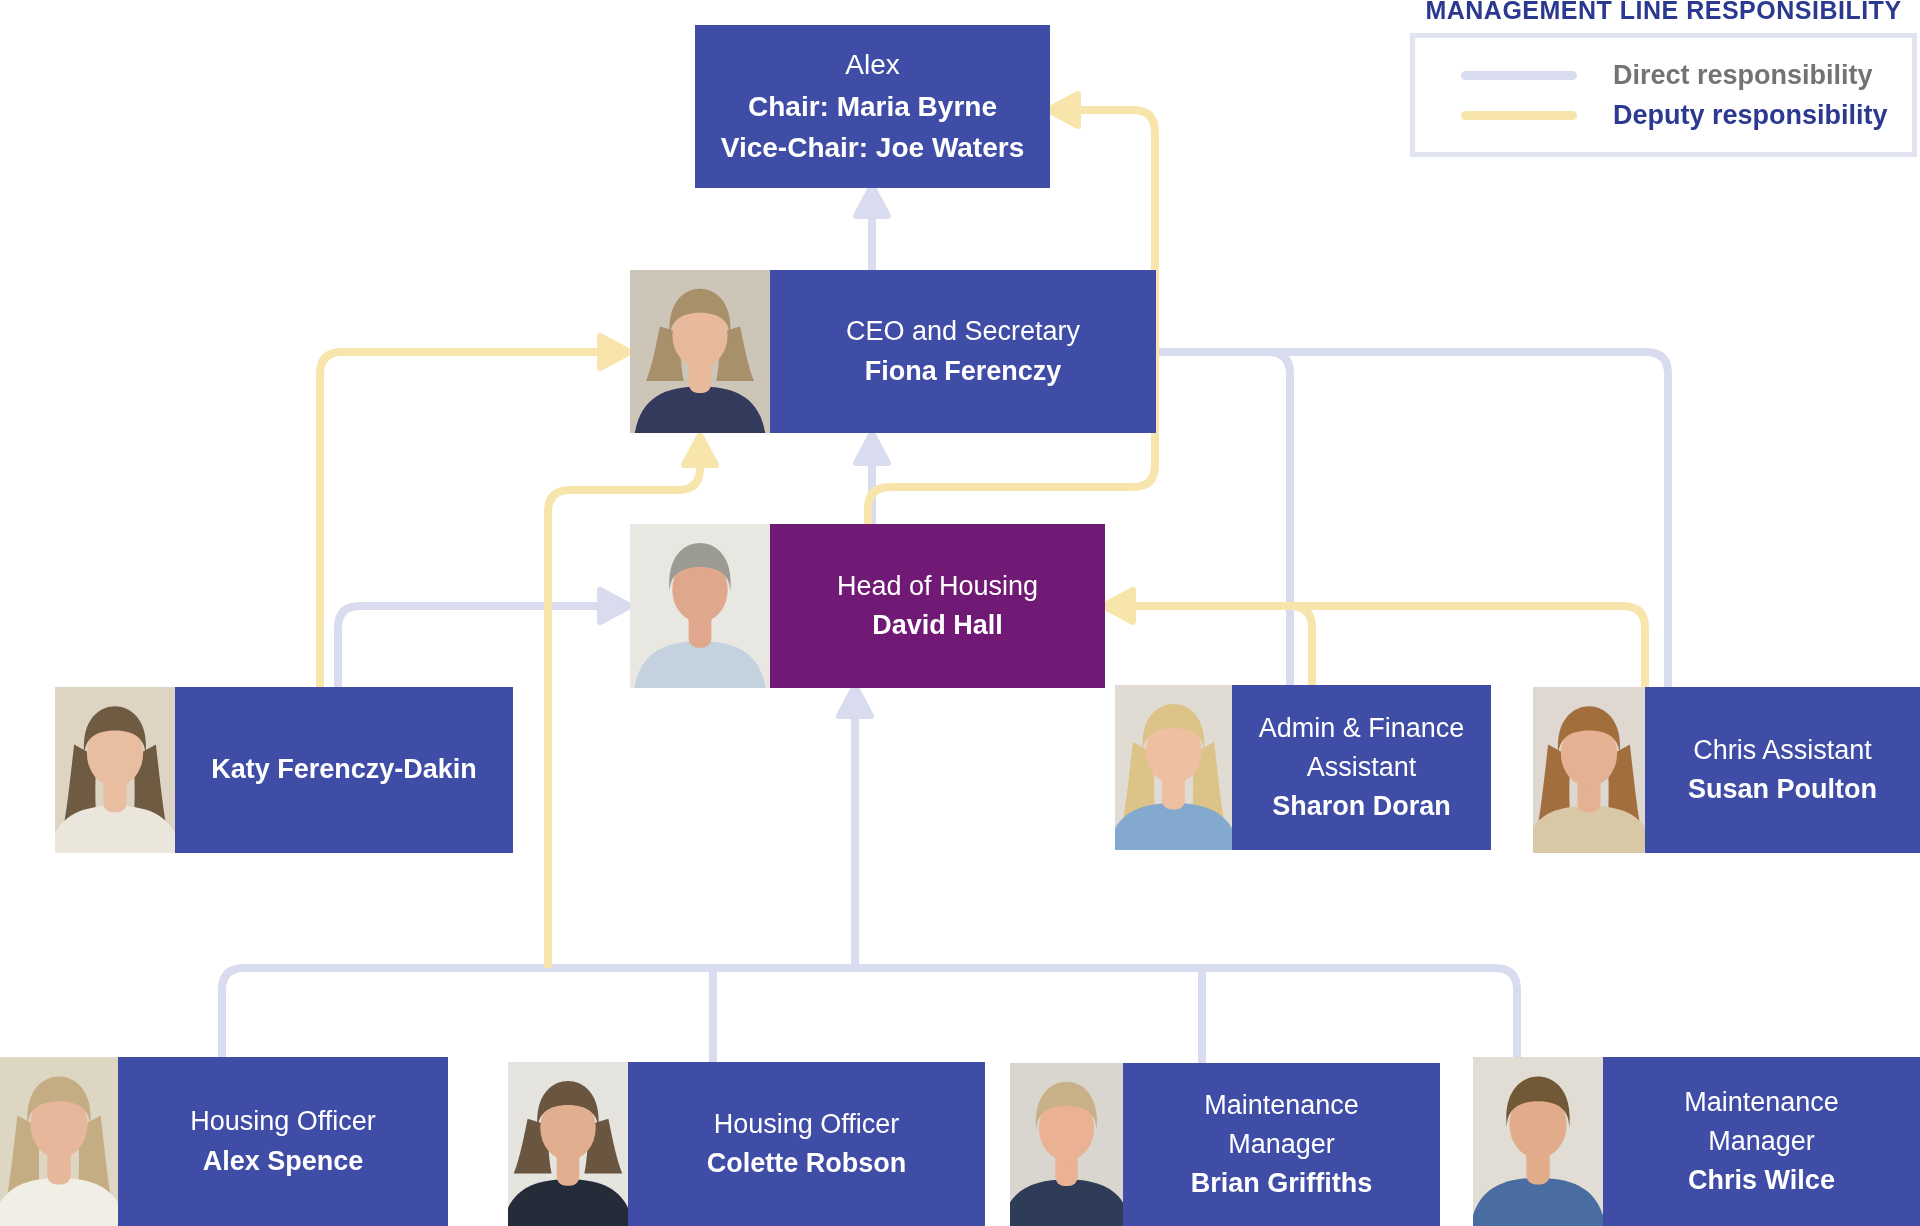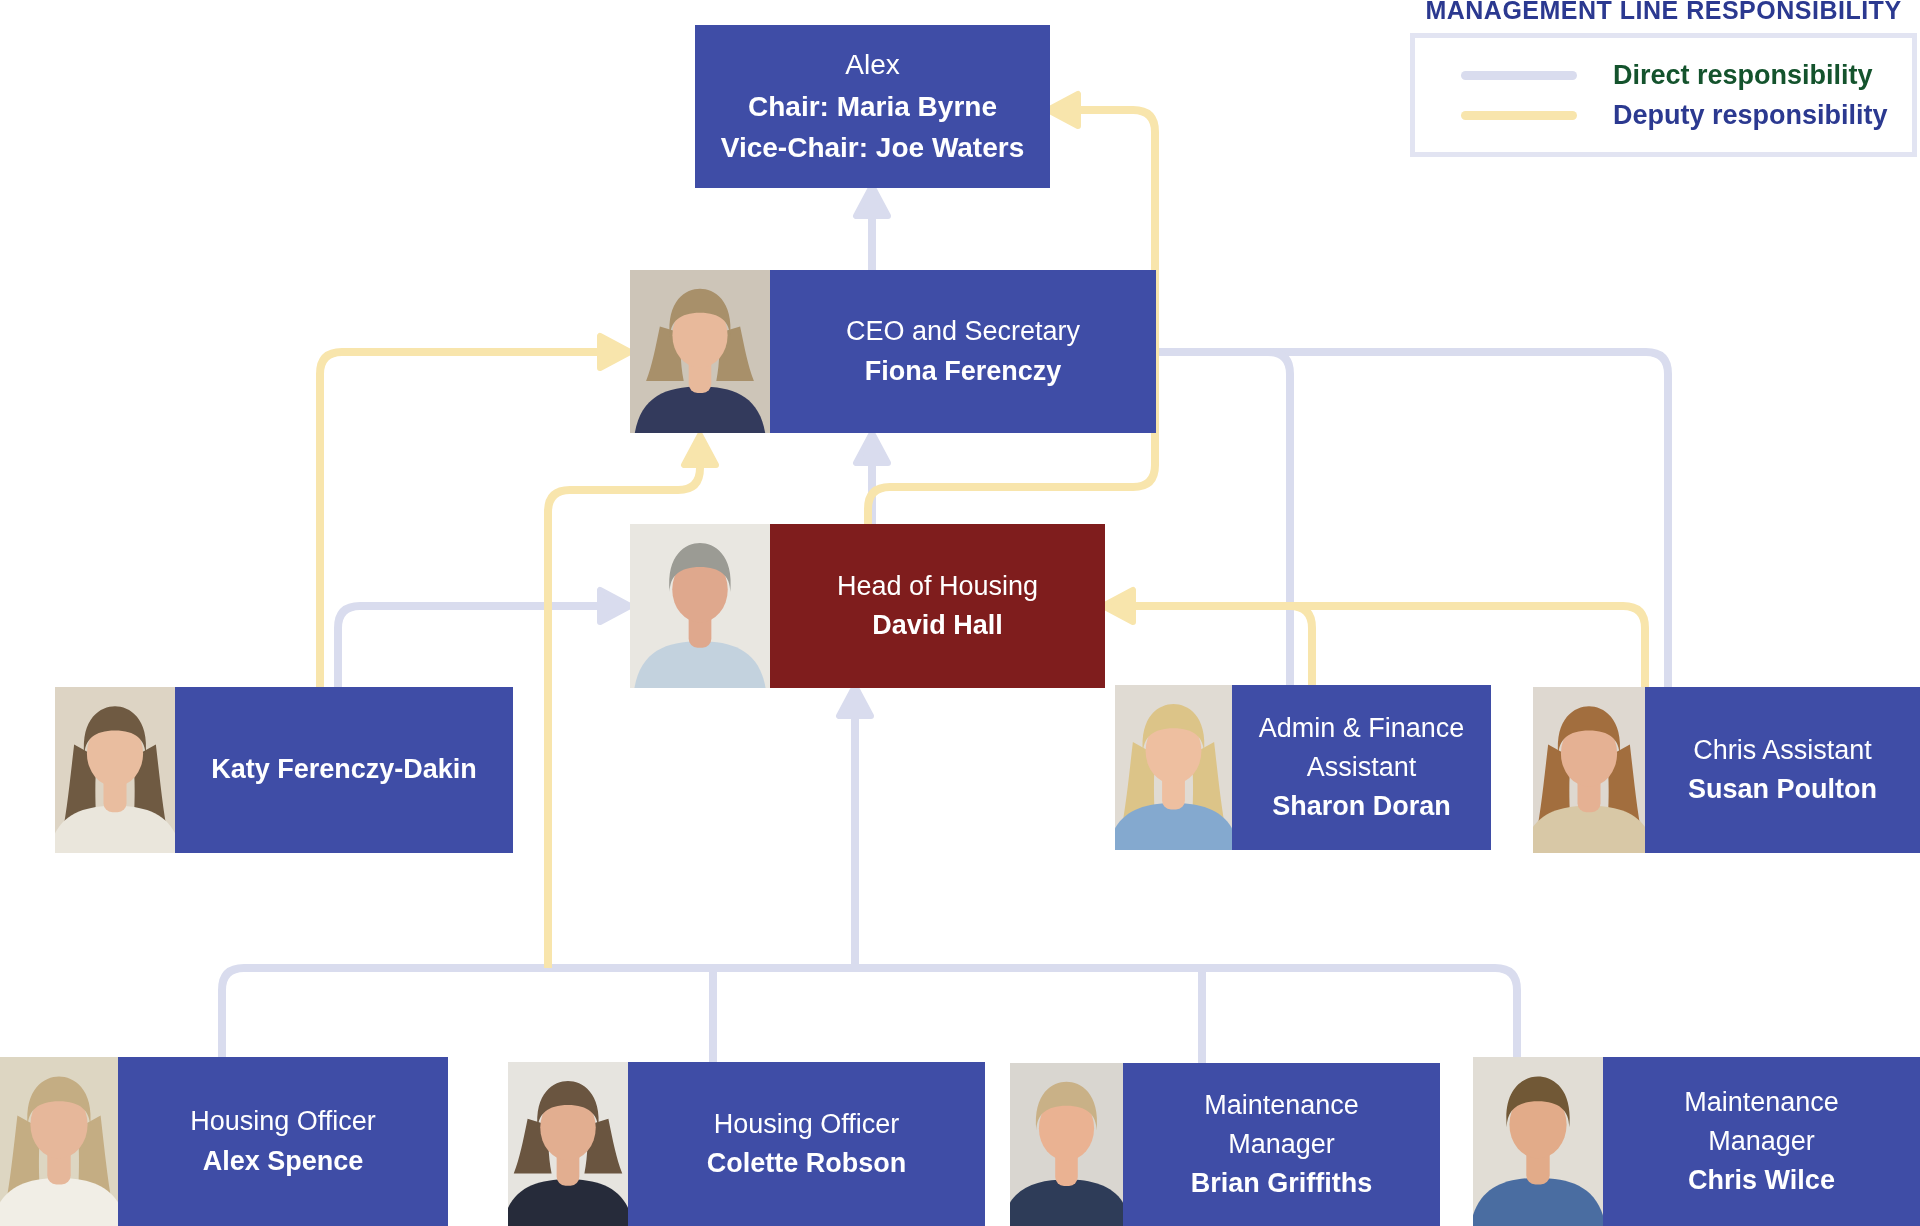--- a/index.html
+++ b/index.html
@@ -122,21 +122,21 @@
 <svg viewBox="0 0 120 130" preserveAspectRatio="xMidYMax slice">
   <rect width="120" height="130" style="fill:var(--bg)"></rect>
   <path class="locks" d="M28 45 C24 80 22 100 17 124 L47 124 C44 96 44 70 46 55 Z
                          M92 45 C96 80 98 100 103 124 L73 124 C76 96 76 70 74 55 Z" style="fill:var(--hair)"></path>
   <path d="M8 130 C13 101 33 93 60 93 C87 93 107 101 112 130 Z" style="fill:var(--top)"></path>
   <rect x="51" y="68" width="18" height="30" rx="7" style="fill:var(--skin)"></rect>
   <ellipse cx="60" cy="52" rx="22" ry="26" style="fill:var(--skin)"></ellipse>
   <path d="M36 54 C33 24 49 15 60 15 C71 15 87 24 84 54 C84 41 76 34 60 34 C44 34 36 41 36 54 Z" style="fill:var(--hair)"></path>
 </svg>
       </div>
-    <div class="card" style="background: #7f1d1d;">
+    <div class="card" style="background: #701a75;">
       <div class="role">Head of Housing</div>
       <div class="pname">David Hall</div>
     </div>
   </div>
 
   <div class="unit u-katy">
     <div class="photo av-katy hair-long">
 <svg viewBox="0 0 120 130" preserveAspectRatio="xMidYMax slice">
   <rect width="120" height="130" style="fill:var(--bg)"></rect>
   <path class="locks" d="M28 45 C24 80 22 100 17 124 L47 124 C44 96 44 70 46 55 Z
@@ -257,21 +257,21 @@
     <div class="card" style="background: rgb(63, 77, 166);">
       <div class="role">Maintenance Manager</div>
       <div class="pname">Chris Wilce</div>
     </div>
   </div>
 
   <div class="legend-title" style="color: rgb(43, 57, 144);">MANAGEMENT LINE RESPONSIBILITY</div>
   <div class="legend-box">
     <div class="legend-row">
       <span class="legend-swatch" style="background: rgb(217, 220, 238);"></span>
-      <span class="legend-label" style="color: #14532d;">Direct responsibility</span>
+      <span class="legend-label" style="color: #737373;">Direct responsibility</span>
     </div>
     <div class="legend-row">
       <span class="legend-swatch" style="background: rgb(248, 229, 172);"></span>
       <span class="legend-label" style="color: rgb(43, 57, 144);">Deputy responsibility</span>
     </div>
   </div>
 
 </div>
 
 </body></html>

